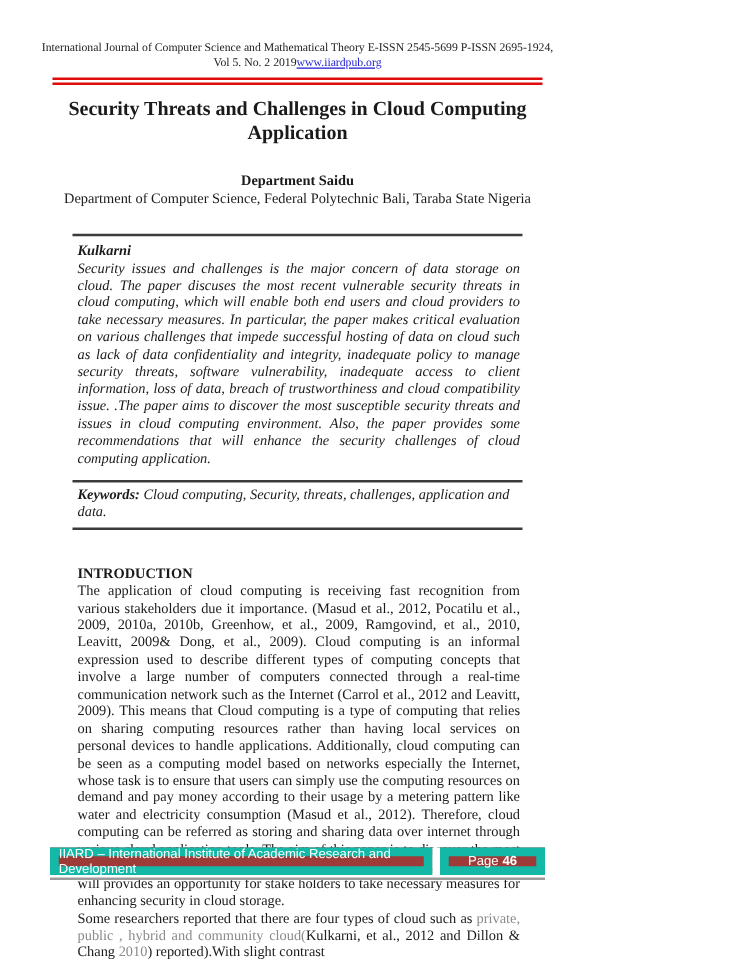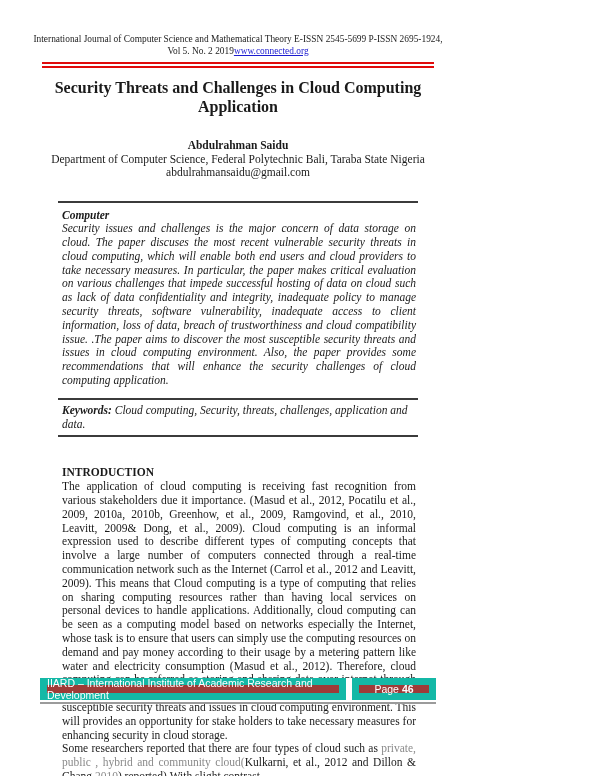--- a/index.html
+++ b/index.html
@@ -103,40 +103,39 @@
     margin-top:2px;height:2px;background:#9b9b9b;
   }
 </style>
 </head>
 <body>
 
 <div class="page">
 
   <div class="journal-header">
     <div>International Journal of Computer Science and Mathematical Theory E-ISSN 2545-5699 P-ISSN 2695-1924,</div>
-    <div><span>Vol 5. No. 2 2019</span><span class="journal-link">www.connected.org</span></div>
+    <div><span>Vol 5. No. 2 2019</span><span class="journal-link">www.iiardpub.org</span></div>
   </div>
 
   <div class="red-rule-wrap">
     <div class="red-rule"></div>
     <div class="red-rule"></div>
   </div>
 
   <div class="paper-title">Security Threats and Challenges in Cloud Computing Application</div>
 
   <div class="author-block">
-    <div class="author-name">Abdulrahman Saidu</div>
+    <div class="author-name">Department Saidu</div>
     <div>Department of Computer Science, Federal Polytechnic Bali, Taraba State Nigeria</div>
-    <div>abdulrahmansaidu@gmail.com</div>
   </div>
 
   <div class="rule rule-above-abstract"></div>
 
   <div class="content">
-    <div class="abstract-heading">Computer</div>
+    <div class="abstract-heading">Kulkarni</div>
     <div class="para abstract-body">Security issues and challenges is the major concern of data storage on cloud. The paper discuses the most recent vulnerable security threats in cloud computing, which will enable both end users and cloud providers to take necessary measures. In particular, the paper makes critical evaluation on various challenges that impede successful hosting of data on cloud such as lack of data confidentiality and integrity, inadequate policy to manage security threats, software vulnerability, inadequate access to client information, loss of data, breach of trustworthiness and cloud compatibility issue. .The paper aims to discover the most susceptible security threats and issues in cloud computing environment. Also, the paper provides some recommendations that will enhance the security challenges of cloud computing application.</div>
   </div>
 
   <div class="rule rule-above-keywords"></div>
 
   <div class="content">
     <div class="keywords-line"><span class="keywords-label">Keywords:</span><span> Cloud computing, Security, threats, challenges, application and data.</span></div>
   </div>
 
   <div class="rule rule-below-keywords"></div>

